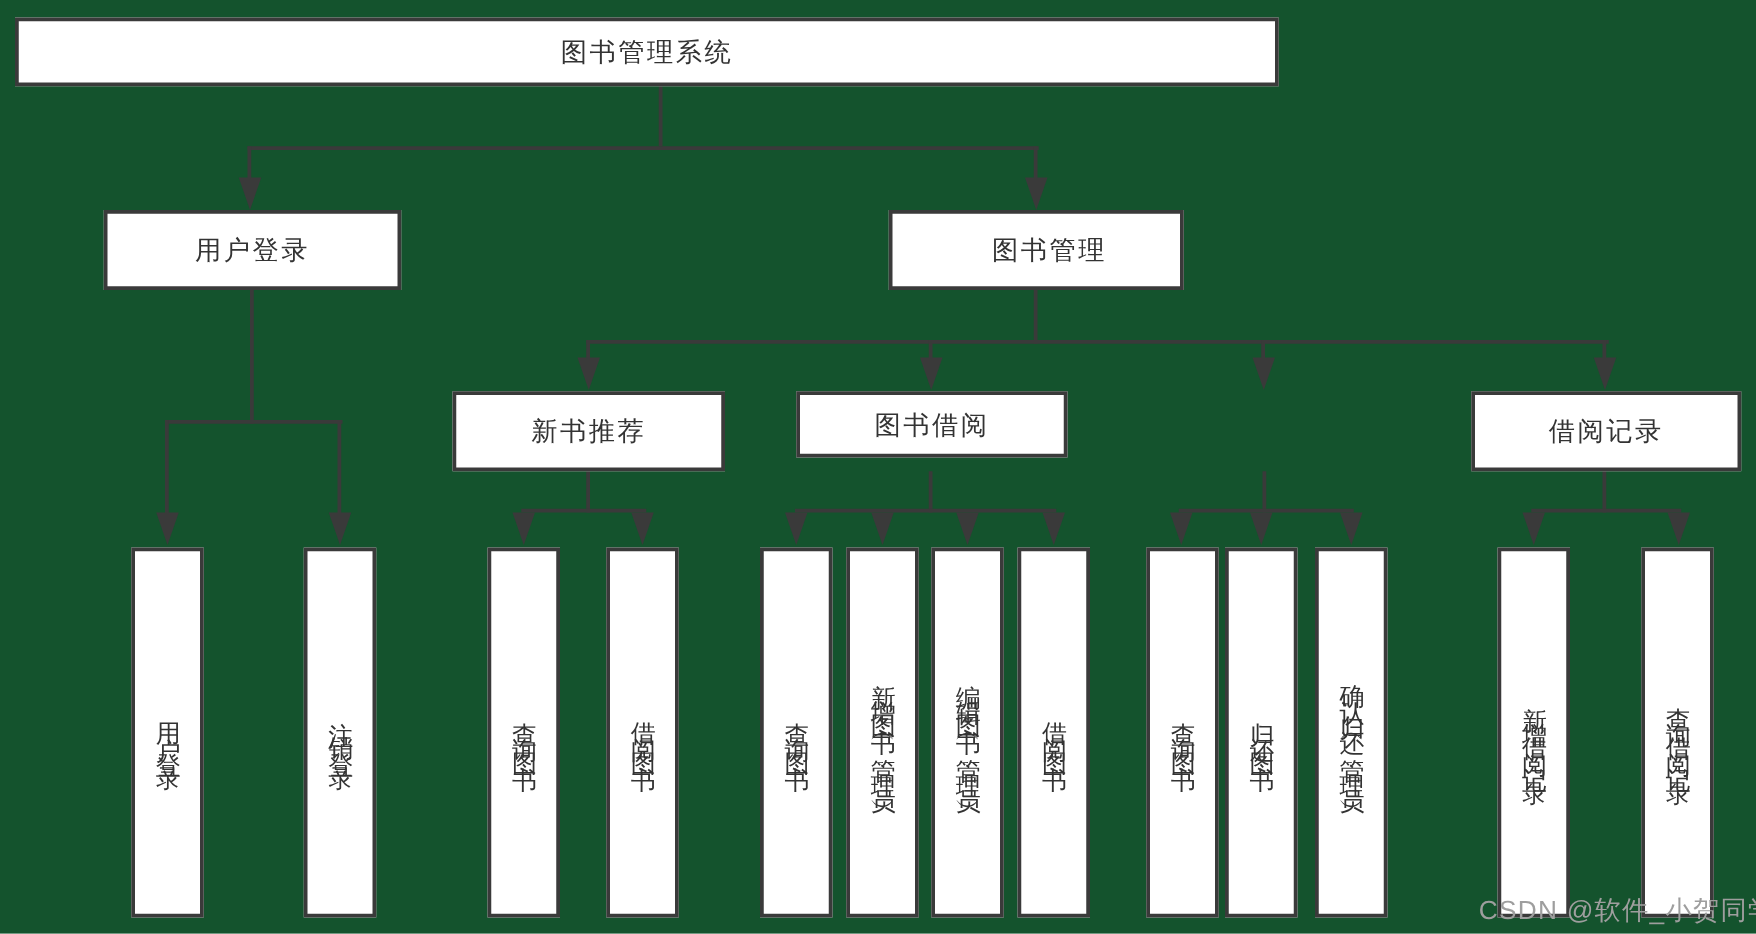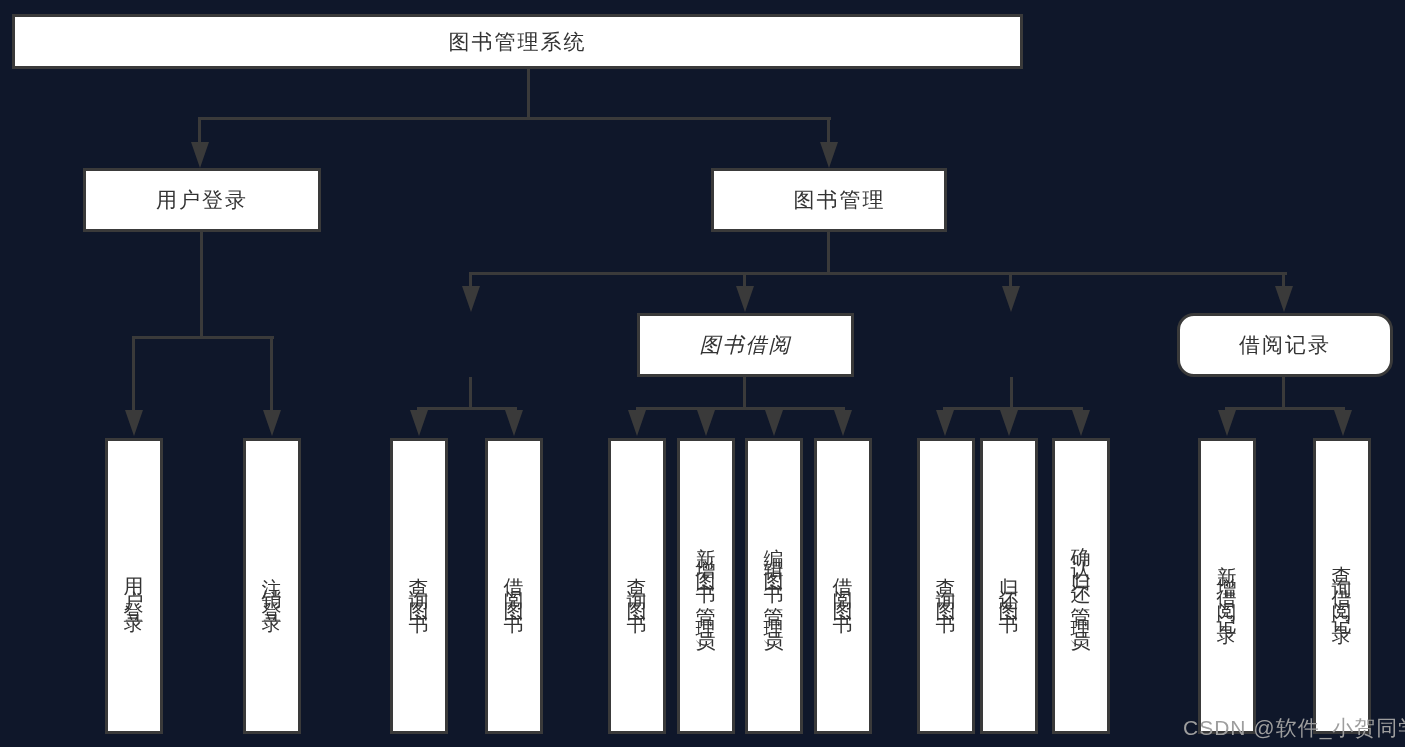--- a/index.html
+++ b/index.html
@@ -1,20 +1,20 @@
 <!DOCTYPE html>
 <html><head>
 <meta charset="utf-8">
 <style>
   html, body { margin: 0; padding: 0; background: #ffffff; }
   .canvas {
     position: relative;
     width: 1405px;
     height: 747px;
-    background: #0f172a;
+    background: #14532d;
     overflow: hidden;
     font-family: "Liberation Sans", "DejaVu Sans", sans-serif;
   }
   .box {
     position: absolute;
     box-sizing: border-box;
     border: 3px solid #3a3a3a;
     background: #ffffff;
     display: flex;
     align-items: center;
@@ -112,22 +112,23 @@
     <div class="line" style="left:1225px;top:407px;width:120px;height:3px;"></div>
     <div class="arrow" style="left:1218px;top:410px;"></div>
     <div class="arrow" style="left:1334px;top:410px;"></div>
   </div>
 
   <div class="box hbox" style="left:12px;top:14px;width:1011px;height:55px;">图书管理系统</div>
 
   <div class="box hbox" style="left:83px;top:168px;width:238px;height:64px;">用户登录</div>
   <div class="box hbox" style="left:711px;top:168px;width:236px;height:64px;padding-left:21px;">图书管理</div>
 
-  <div class="box hbox" style="left:637px;top:313px;width:217px;height:64px;font-style:italic;">图书借阅</div>
-  <div class="box hbox" style="left:1177px;top:313px;width:216px;height:64px;border-radius:17px;">借阅记录</div>
+  <div class="box hbox" style="left:362px;top:313px;width:218px;height:64px;">新书推荐</div>
+  <div class="box hbox" style="left:637px;top:313px;width:217px;height:53px;">图书借阅</div>
+  <div class="box hbox" style="left:1177px;top:313px;width:216px;height:64px;">借阅记录</div>
 
   <div class="box vbox" style="left:105px;top:438px;width:58px;height:296px;">用户登录</div>
   <div class="box vbox" style="left:243px;top:438px;width:58px;height:296px;">注销登录</div>
 
   <div class="box vbox" style="left:390px;top:438px;width:58px;height:296px;">查询图书</div>
   <div class="box vbox" style="left:485px;top:438px;width:58px;height:296px;">借阅图书</div>
 
   <div class="box vbox" style="left:608px;top:438px;width:58px;height:296px;">查询图书</div>
   <div class="box vbox" style="left:677px;top:438px;width:58px;height:296px;">新增图书（管理员）</div>
   <div class="box vbox" style="left:745px;top:438px;width:58px;height:296px;">编辑图书（管理员）</div>

